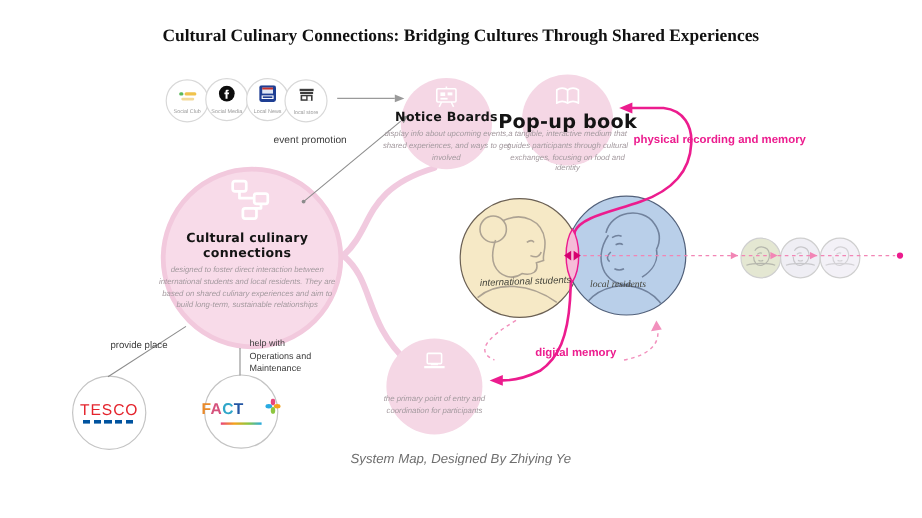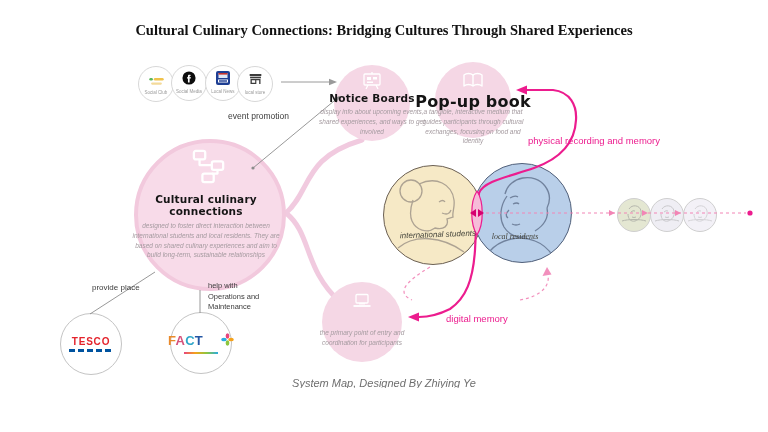--- a/index.html
+++ b/index.html
@@ -6,41 +6,41 @@
   #stage{position:relative;width:768px;height:388px;background:#fff;overflow:hidden;
          font-family:"Liberation Sans",sans-serif;}
   .abs{position:absolute;}
   
   .main-title{left:0;right:0;top:22px;text-align:center;font-family:"Liberation Serif",serif;
               font-weight:700;font-size:14.5px;color:#111;z-index:6;}
   .node-title{font-family:"DejaVu Sans",sans-serif;font-weight:700;color:#141414;
               text-align:center;z-index:5;letter-spacing:.2px;}
   .node-desc{font-style:italic;color:#a49a9f;text-align:center;font-size:6.5px;
              line-height:1.5;z-index:5;}
-  .flow-label{color:#ec1c8e;font-weight:400;font-size:9.5px;z-index:5;margin-top:24px;}
+  .flow-label{color:#ec1c8e;font-weight:700;font-size:9.5px;z-index:5;}
   .small-label{color:#3c3c3c;font-size:8.5px;z-index:5;}
   .actor-label{font-style:italic;font-size:8px;color:#45453c;z-index:7;text-align:center;}
   .footer{left:0;right:0;top:377px;text-align:center;font-style:italic;font-size:11px;
           color:#6e6e6e;z-index:5;}
   
   .pink-node{border-radius:50%;background:#f5d7e5;z-index:2;}
   .hub-node{border-radius:50%;background:#f8dbe9;border:4px solid #f2c9dd;z-index:2;}
   .channel-circle{width:34px;height:34px;border-radius:50%;background:#fff;
                   border:1px solid #d8d8d8;z-index:3;display:flex;flex-direction:column;
                   align-items:center;justify-content:center;gap:1px;}
   .channel-label{font-size:4.5px;color:#9a9a9a;line-height:1;}
   .actor-circle{border-radius:50%;overflow:hidden;z-index:3;}
   .students{background:#f6e9c6;border:1.5px solid #6b6054;}
   .residents{background:#b9cfe9;border:1.5px solid #51607a;}
   .future-circle{width:32px;height:32px;border-radius:50%;border:1px solid #cfcfcf;
                  overflow:hidden;z-index:3;}
   .partner-circle{width:60px;height:60px;border-radius:50%;background:#fff;
                   border:1px solid #c4c4c4;z-index:3;display:flex;flex-direction:column;
                   align-items:center;justify-content:center;gap:2px;}
-  .tesco-text{font-weight:700;font-size:10px;letter-spacing:.8px;color:#e4232c;line-height:1;}
+  .tesco-text{font-weight:400;font-size:13px;letter-spacing:.8px;color:#e4232c;line-height:1;}
   .tesco-dashes{width:44px;height:3px;
     background:repeating-linear-gradient(90deg,#00539f 0 6px,transparent 6px 9px);}
   .fact-row{display:flex;align-items:center;gap:18px;}
   .fact-name{font-weight:800;font-size:13px;line-height:1;letter-spacing:.3px;}
   .fact-name span:nth-child(1){color:#e98a2b;}
   .fact-name span:nth-child(2){color:#d5527c;}
   .fact-name span:nth-child(3){color:#2fa6c9;}
   .fact-name span:nth-child(4){color:#2456a4;}
   .fact-strip{width:34px;height:2.5px;
     background:linear-gradient(90deg,#e8457c,#f5a21b,#8cc63f,#29abe2);}

